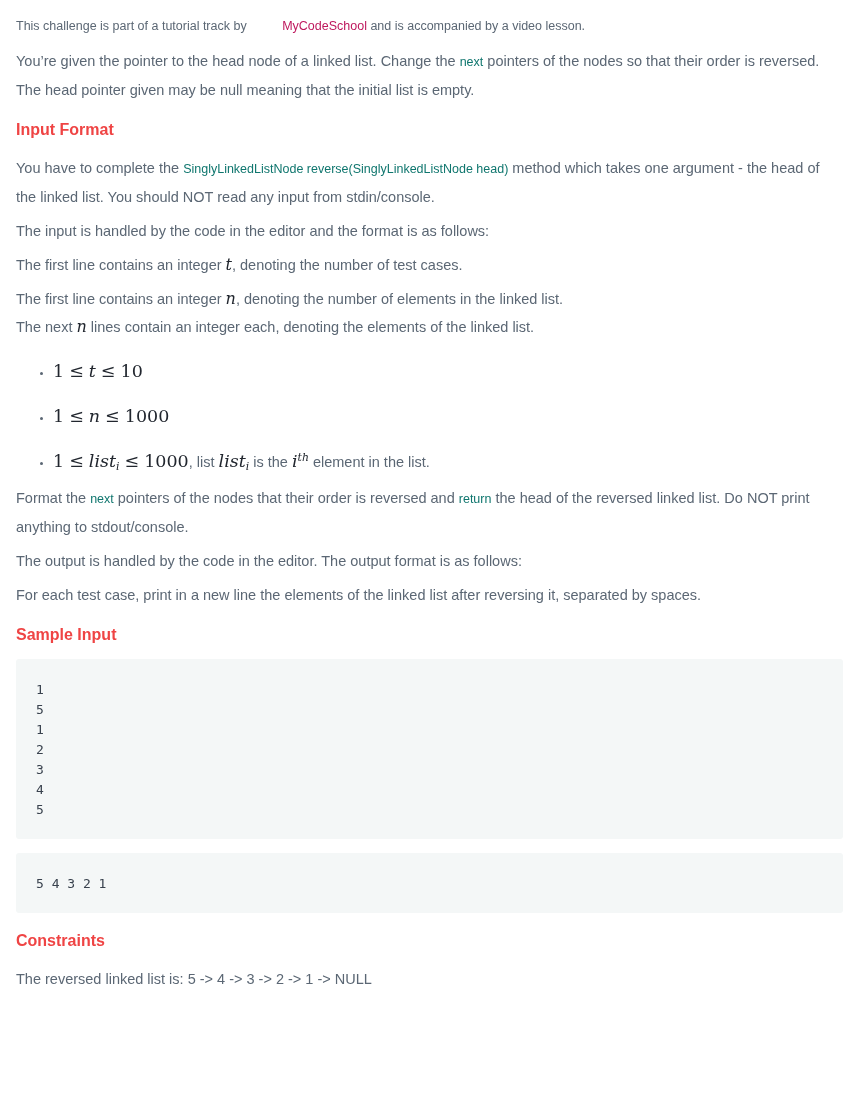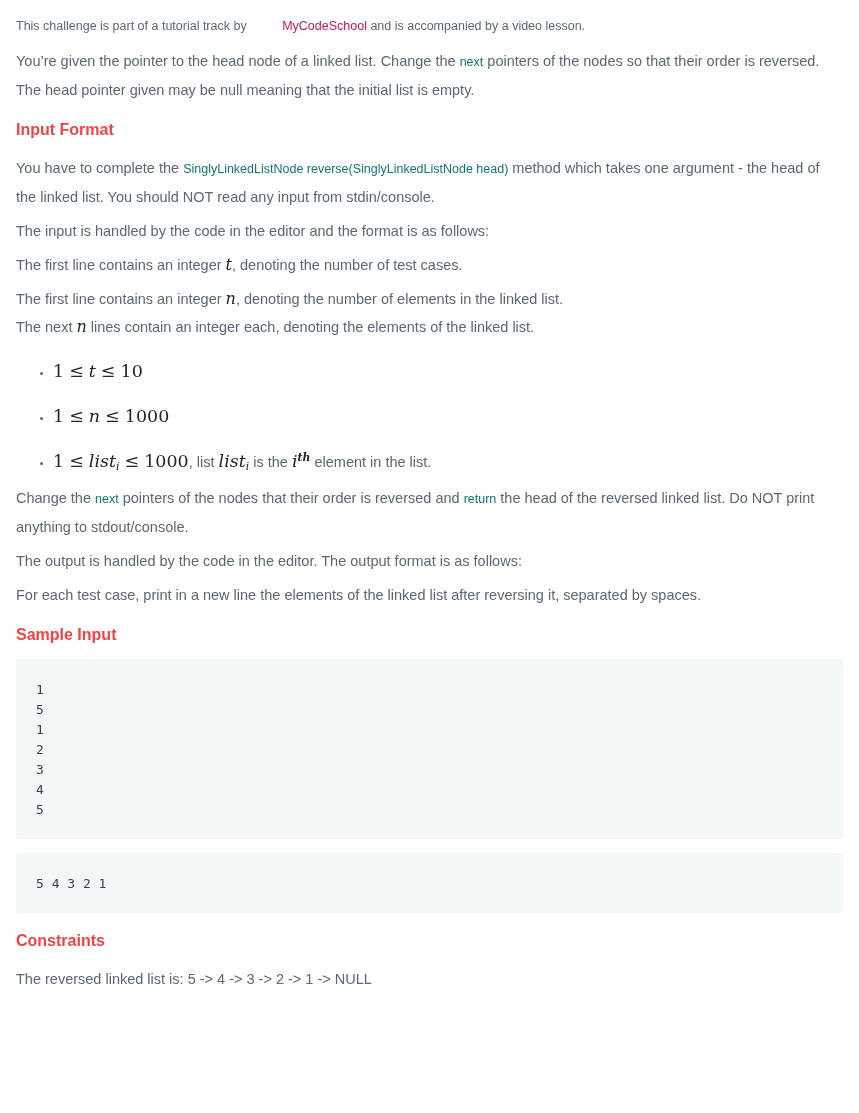--- a/index.html
+++ b/index.html
@@ -56,21 +56,21 @@
     white-space: nowrap;
   }
   .math .mvar { font-style: italic; }
   .math .mrel { padding: 0 5px; }
   .math sub, .math sup {
     font-size: 0.62em;
     line-height: 0;
     font-style: italic;
   }
   .math sub { vertical-align: -0.25em; }
-  .math sup { vertical-align: 0.55em; font-weight: bold; }
+  .math sup { vertical-align: 0.55em; }
 
   ul.constraints-list {
     list-style: disc;
     margin: 2px 0 8px 0;
     padding: 0 0 0 37px;
   }
   ul.constraints-list li {
     font-size: 14.5px;
     line-height: 28px;
     color: #5b6774;
@@ -115,21 +115,21 @@
   <p class="body-text"><span>The first line contains an integer </span><span class="math"><span class="mvar">n</span></span><span>, denoting the number of elements in the linked list.</span><br><span>The next </span><span class="math"><span class="mvar">n</span></span><span> lines contain an integer each, denoting the elements of the linked list.</span></p>
 
 
   <ul class="constraints-list">
     <li><span class="math"><span>1</span><span class="mrel">≤</span><span class="mvar">t</span><span class="mrel">≤</span><span>10</span></span></li>
     <li><span class="math"><span>1</span><span class="mrel">≤</span><span class="mvar">n</span><span class="mrel">≤</span><span>1000</span></span></li>
     <li><span class="math"><span>1</span><span class="mrel">≤</span><span class="mvar">list</span><sub>i</sub><span class="mrel">≤</span><span>1000</span></span><span>, list </span><span class="math"><span class="mvar">list</span><sub>i</sub></span><span> is the </span><span class="math"><span class="mvar">i</span><sup>th</sup></span><span> element in the list.</span></li>
   </ul>
 
 
-  <p class="body-text"><span>Change the </span><code class="inline-code">next</code><span> pointers of the nodes that their order is reversed and </span><code class="inline-code">return</code><span> the head of the reversed linked list. Do NOT print anything to stdout/console.</span></p>
+  <p class="body-text"><span>Format the </span><code class="inline-code">next</code><span> pointers of the nodes that their order is reversed and </span><code class="inline-code">return</code><span> the head of the reversed linked list. Do NOT print anything to stdout/console.</span></p>
 
   <p class="body-text">The output is handled by the code in the editor. The output format is as follows:</p>
 
   <p class="body-text">For each test case, print in a new line the elements of the linked list after reversing it, separated by spaces.</p>
 
   <h4 class="section-heading">Sample Input</h4>
   <pre class="sample-block">1
 5
 1
 2

